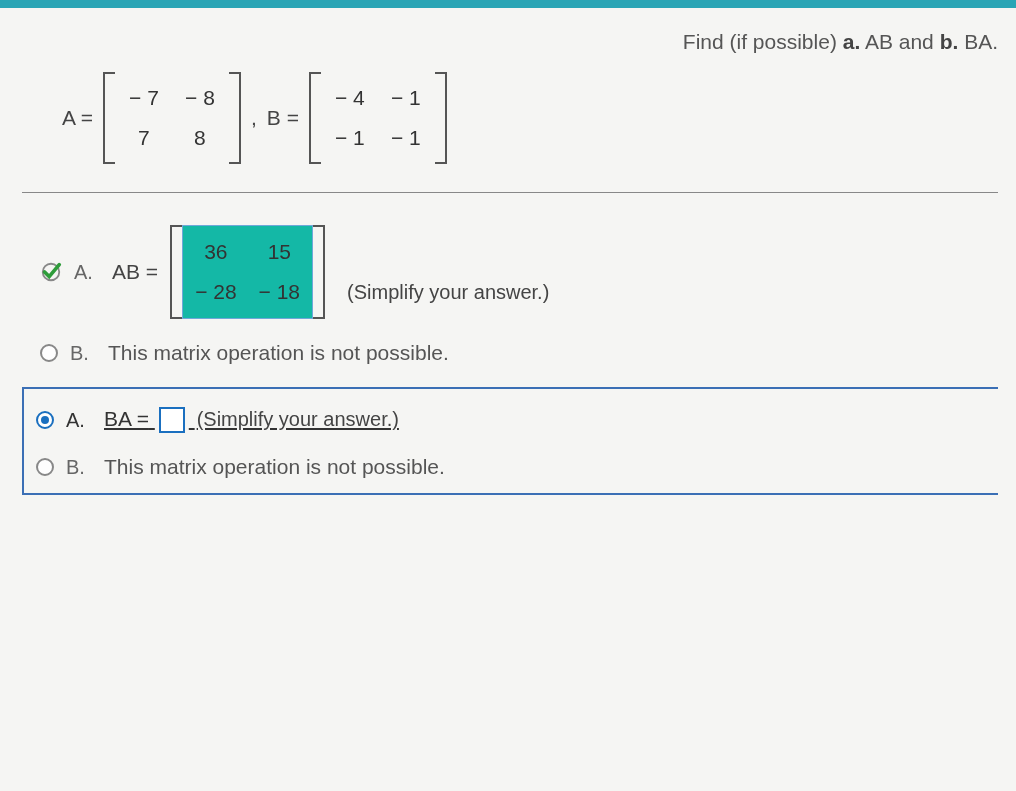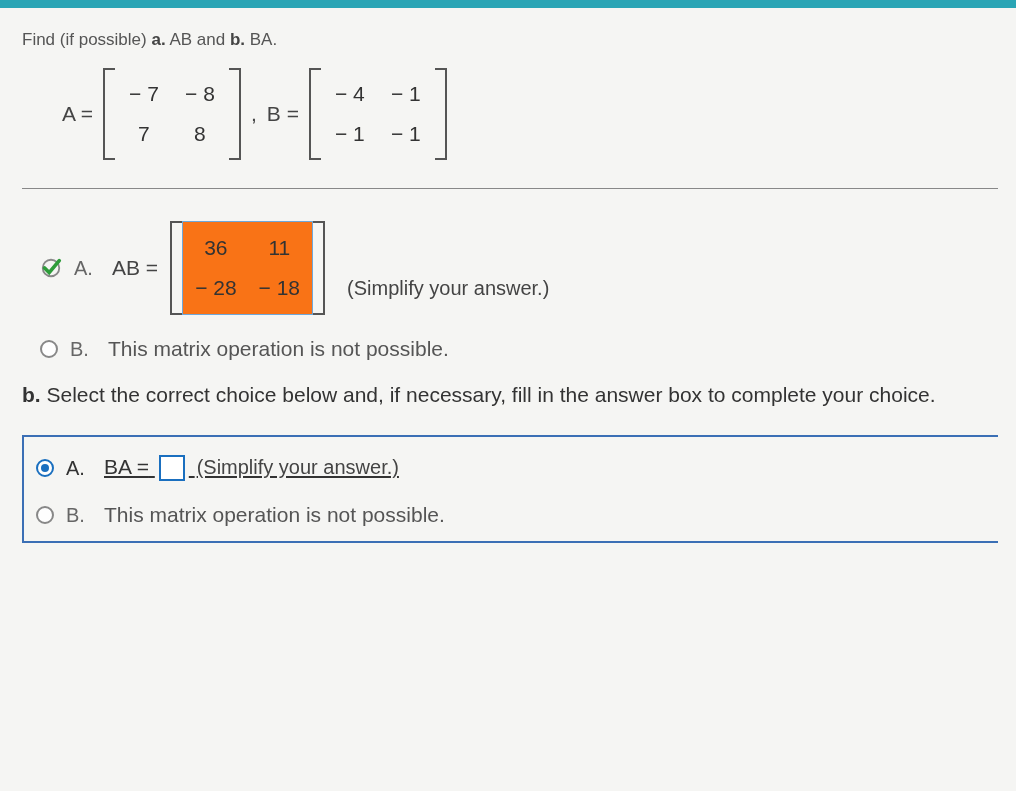--- a/index.html
+++ b/index.html
@@ -13,23 +13,24 @@
     }
     .topbar {
       height: 8px;
       background: #2aa5b5;
       width: 100%;
     }
     .content {
       padding: 22px 18px 20px 22px;
     }
     .prompt {
-      font-size: 17px;
+      font-size: 21px;
       color: #555;
       margin-bottom: 18px;
+      text-align: right;
     }
     .prompt .bold { font-weight: bold; color:#444; }
     .matrix-row {
       display: flex;
       align-items: center;
       gap: 10px;
       margin-left: 40px;
       margin-top: 10px;
       margin-bottom: 28px;
       font-size: 21px;
@@ -97,21 +98,21 @@
       width: 22px; height: 22px;
       flex-shrink: 0;
     }
     .check-correct svg { width:22px; height:22px; }
     .choice-label {
       font-size: 20px;
       color: #666;
       min-width: 26px;
     }
     .answer-matrix .mcells {
-      background: #f97316;
+      background: #14b8a6;
       border: 1px solid #6fa7d9;
     }
     .simplify {
       font-size: 20px;
       color: #444;
       margin-left: 10px;
       margin-top: 40px;
     }
     .section-b-wrap {
       border: 2px solid #3b6fb5;
@@ -175,39 +176,35 @@
           <circle cx="12" cy="12" r="9" fill="none" stroke="#888" stroke-width="2"></circle>
           <path d="M5 12 L10 17 L21 4" stroke="#2e9c3a" stroke-width="4" fill="none" stroke-linecap="round"></path>
         </svg>
     </span>
     <span class="choice-label">A.</span>
     <span class="mlabel">AB =</span>
     <span class="matrix answer-matrix">
       <span class="bracket left"></span>
       <span class="mcells">
         <span>36</span>
-        <span>11</span>
+        <span>15</span>
         <span>− 28</span>
         <span>− 18</span>
       </span>
       <span class="bracket right"></span>
     </span>
     <span class="simplify">(Simplify your answer.)</span>
   </div>
 
   <div class="choice-row">
     <span class="radio"></span>
     <span class="choice-label">B.</span>
     <span>This matrix operation is not possible.</span>
   </div>
 
-  <div class="section-q" style="margin-top:10px;">
-    <span class="bold">b.</span>
-    <span>Select the correct choice below and, if necessary, fill in the answer box to complete your choice.</span>
-  </div>
 
   <div class="section-b-wrap">
 
     <div class="choice-row" style="margin-left:0;">
       <span class="radio selected">
           <span class="dot"></span>
         </span>
       <span class="choice-label" style="color:#333;">A.</span>
       <span style="color:#333;text-decoration:underline;">
         <span>BA =</span>

